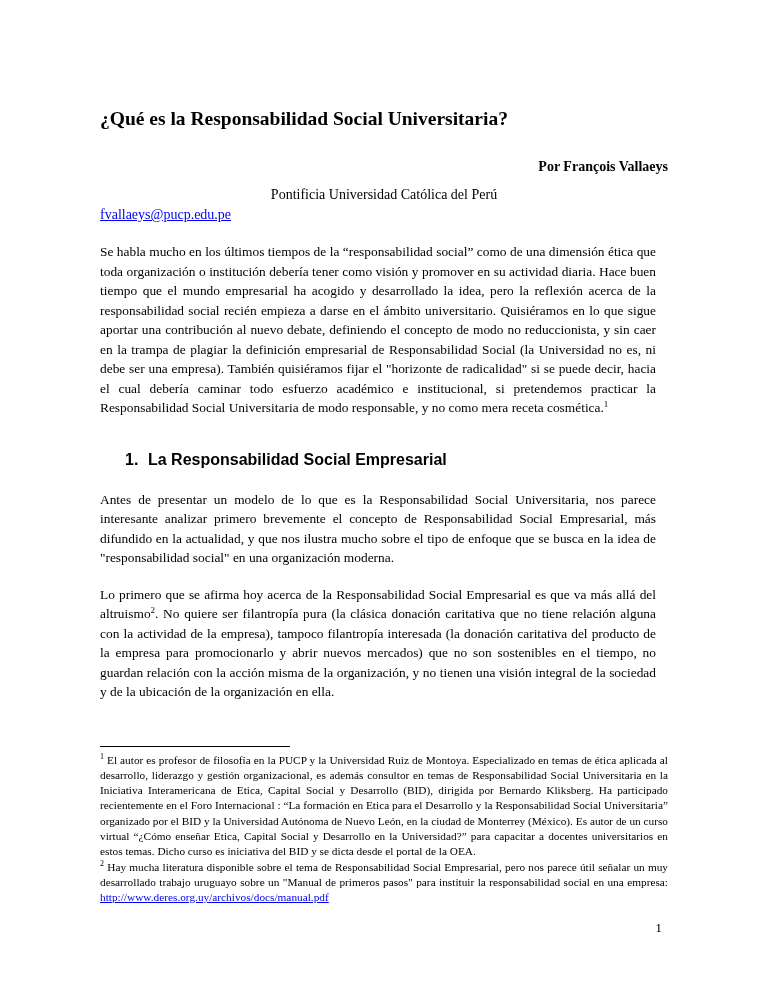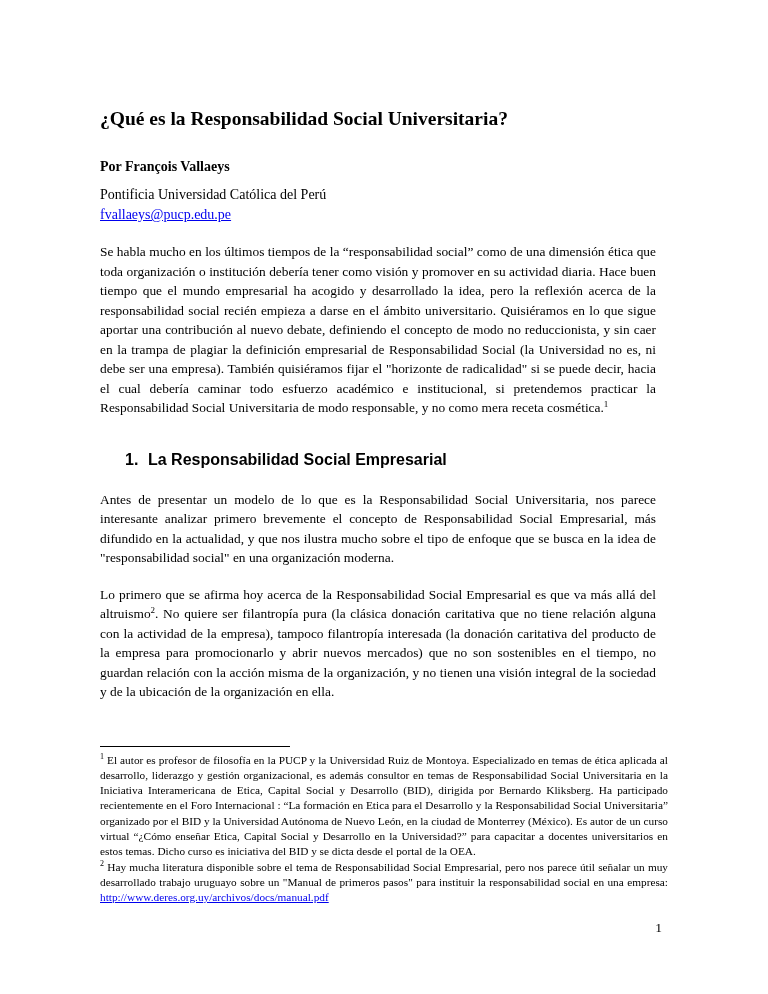--- a/index.html
+++ b/index.html
@@ -25,27 +25,27 @@
   .doc-title {
     margin: 106px 0 0 0;
     font-size: 19.5px;
     font-weight: bold;
     line-height: 26px;
   }
   .byline {
     margin: 25px 0 0 0;
     font-size: 14px;
     font-weight: bold;
-    text-align: left;
+    text-align: right;
     line-height: 19px;
   }
   .affiliation {
     margin: 9px 0 0 0;
     font-size: 14px;
-    text-align: left;
+    text-align: center;
     line-height: 20px;
   }
   .email-line {
     margin: 0;
     font-size: 14px;
     text-align: left;
     line-height: 20px;
   }
   .link {
     color: #0000EE;

